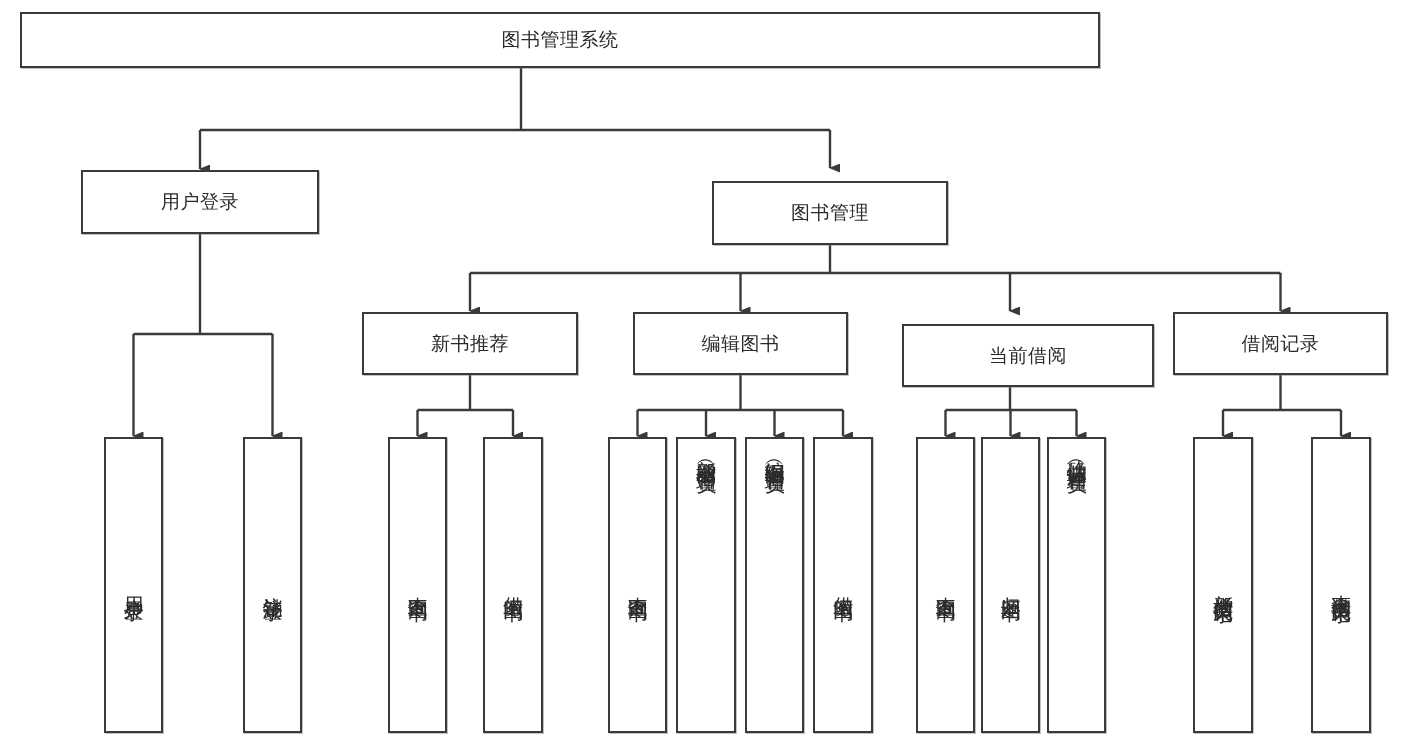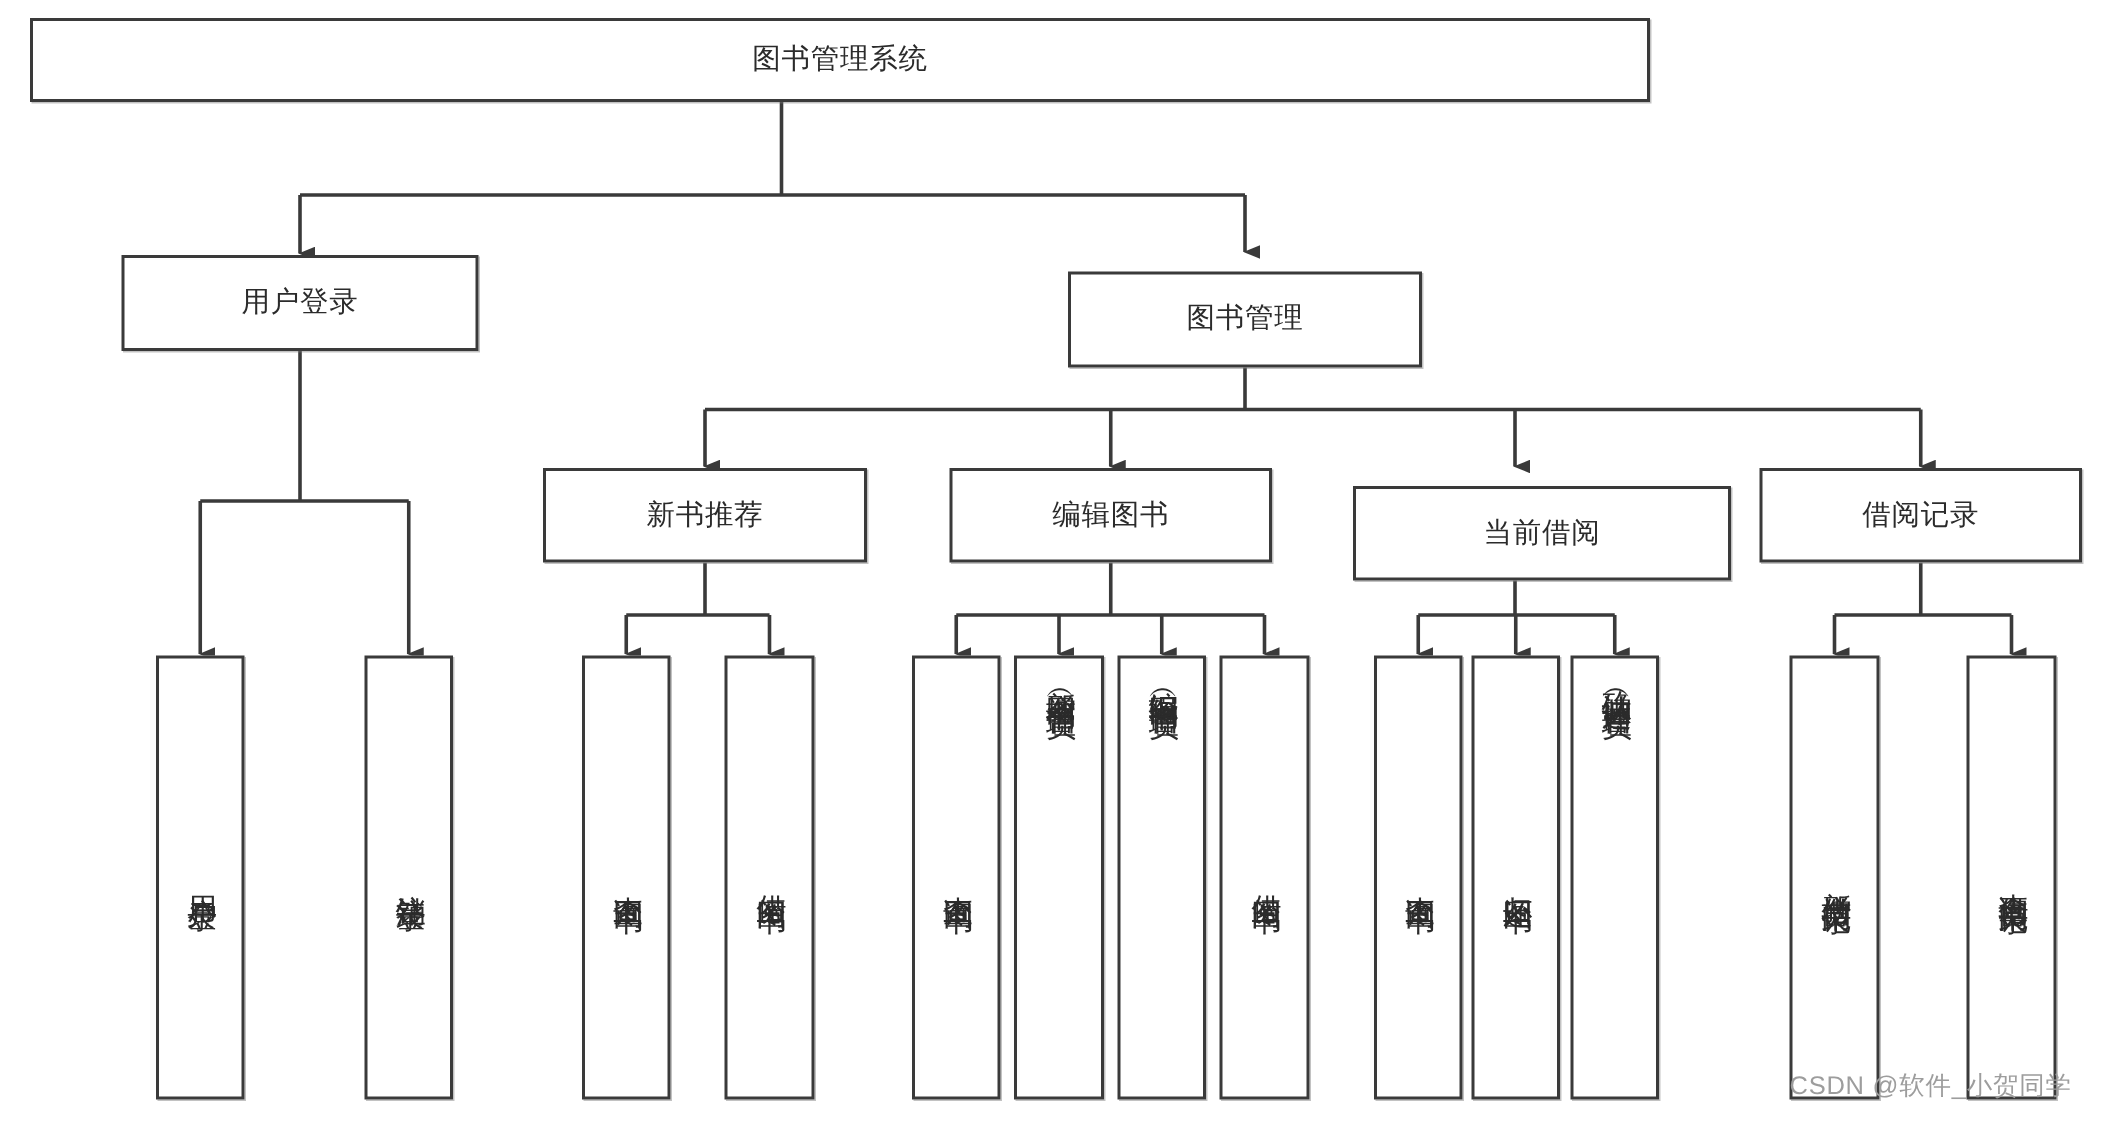--- a/index.html
+++ b/index.html
@@ -174,15 +174,14 @@
         <span class="node-label">确认归还（管理员）</span>
       </div>
       <div class="node-box vertical centered" style="left: 1193px; top: 437px; width: 60px; height: 296px;">
         <span class="node-label">新增借阅记录</span>
       </div>
       <div class="node-box vertical centered" style="left: 1311px; top: 437px; width: 60px; height: 296px;">
         <span class="node-label">查询借阅记录</span>
       </div>
     </div>
 
-  <div class="watermark" style="left: 1193px; top: 712px; color: rgb(157, 157, 157);">CSDN @软件_小贺同学</div>
 
 </div>
 
 </body></html>

